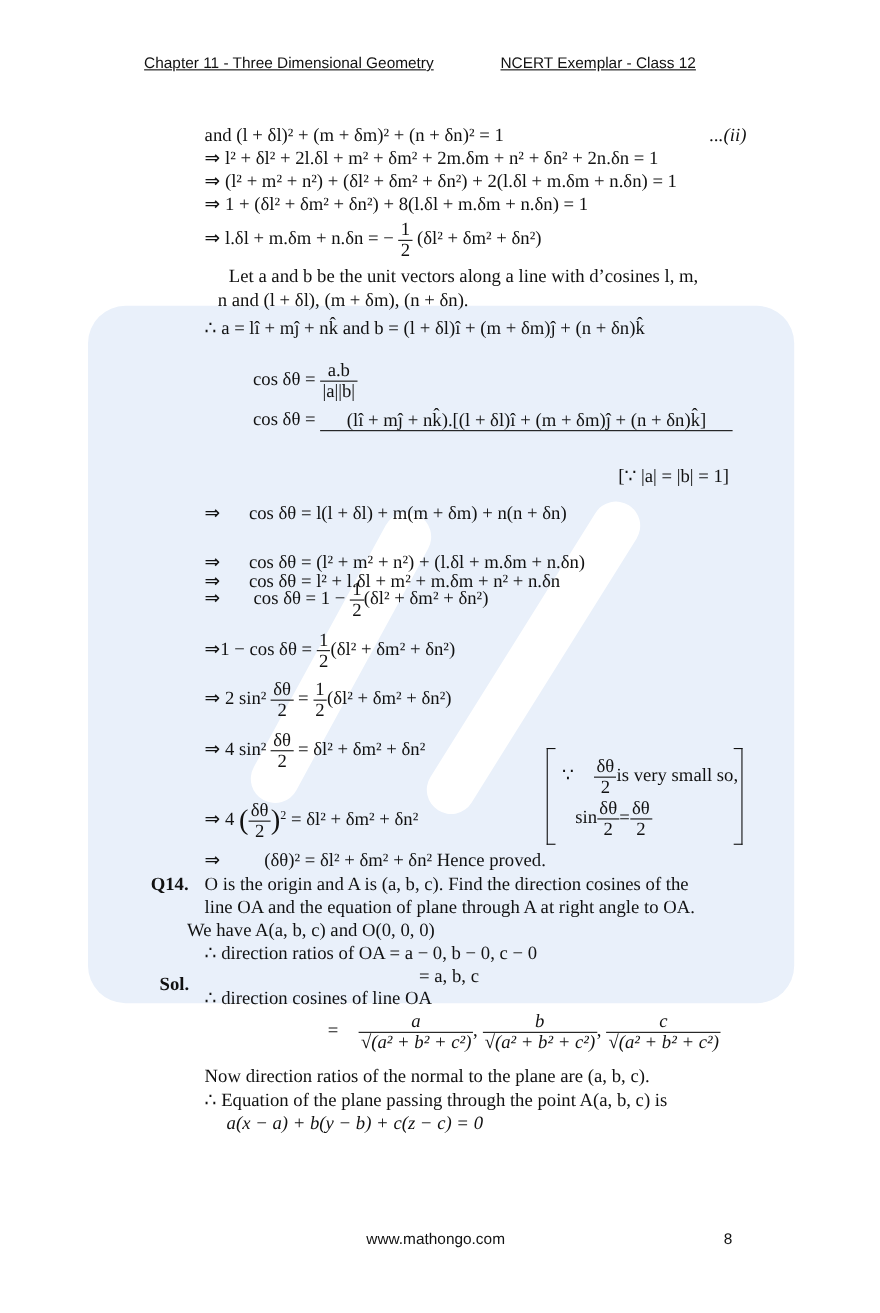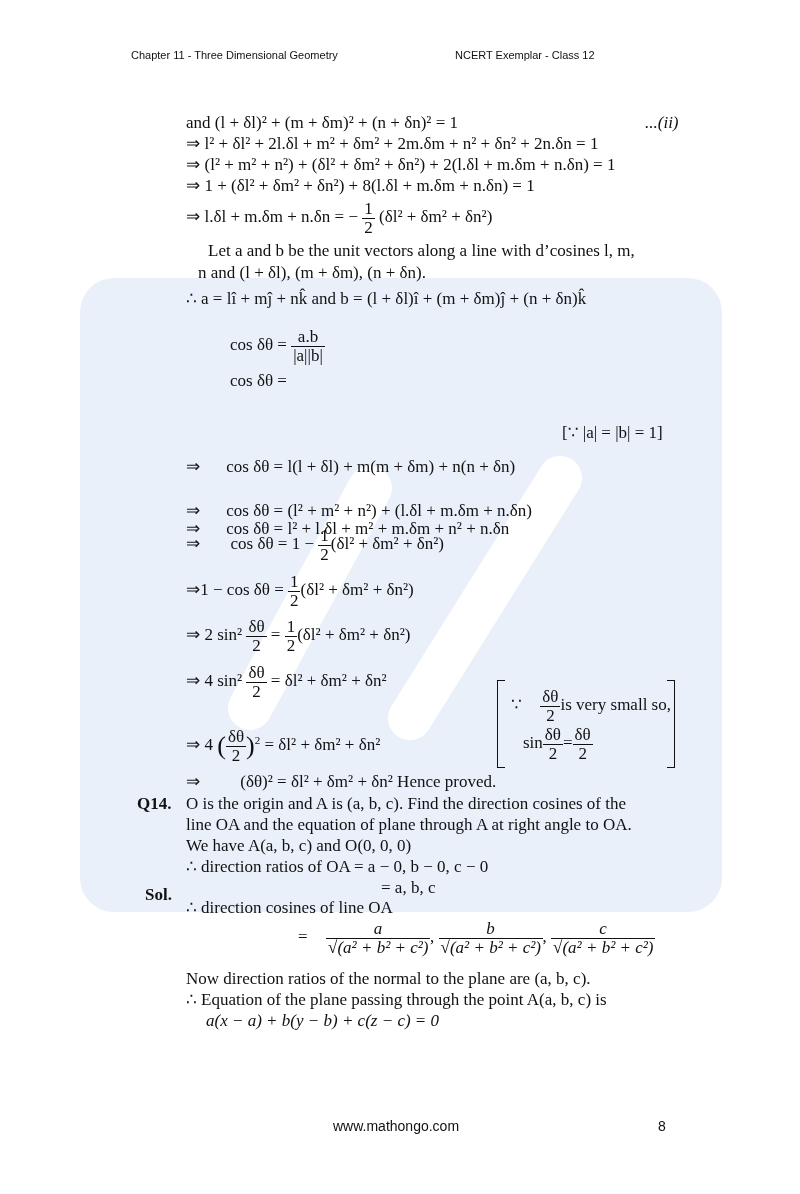--- a/index.html
+++ b/index.html
@@ -1,17 +1,17 @@
 <!DOCTYPE html>
 <html><head>
 <meta charset="utf-8">
 <style>
   html, body { margin: 0; padding: 0; background: #ffffff; }
   body { width: 800px; height: 1194px; position: relative; overflow: hidden; }
-  .hdr { position: absolute; top: 49px; font-family: "Liberation Sans", sans-serif; font-size: 11px; color: #111; }
+  .hdr { position: absolute; top: 49px; font-family: "Liberation Sans", sans-serif; font-size: 14px; color: #111; text-decoration: underline; }
   .hdr-left { left: 131px; }
   .hdr-right { left: 455px; }
   .wm { position: absolute; left: 80px; top: 278px; width: 642px; height: 634px; background: #e9f0fa; border-radius: 34px; z-index: 0; }
   .wm svg { position: absolute; left: 0; top: 0; }
   .content { position: absolute; left: 0; top: 0; width: 800px; z-index: 1; font-family: "Liberation Serif", serif; font-size: 17px; color: #111; line-height: 1.1; }
   .line { position: absolute; white-space: nowrap; }
   .it { font-style: italic; }
   sup { font-size: 11px; vertical-align: 6px; line-height: 0; }
   .frac { display: inline-block; vertical-align: middle; text-align: center; line-height: 1.05; }
   .frac .num { display: block; border-bottom: 1px solid #111; padding: 0 2px; }
@@ -48,21 +48,21 @@
   <div class="line" style="left:186px; top:242px;margin-left:22px;">Let a and b be the unit vectors along a line with d’cosines l, m,</div>
   <div class="line" style="left:198px; top:264px;">n and (l + δl), (m + δm), (n + δn).</div>
   <div class="line" style="left:186px; top:290px;">∴ a = lî + mĵ + nk̂ and b = (l + δl)î + (m + δm)ĵ + (n + δn)k̂</div>
 
   <div class="line" style="left:230px; top:328px;">
     <span>cos δθ =</span>
     <span class="frac"><span class="num">a.b</span><span class="den">|a||b|</span></span>
   </div>
   <div class="line" style="left:230px; top:372px;">
     <span>cos δθ =</span>
-    <span class="frac" style="width:375px;"></span>
+    <span class="frac" style="width:375px;"><span class="num">(lî + mĵ + nk̂).[(l + δl)î + (m + δm)ĵ + (n + δn)k̂]</span></span>
   </div>
   <div class="line" style="left:562px; top:424px;">[∵ |a| = |b| = 1]</div>
 
   <div class="line" style="left:186px; top:458px;"><span>⇒</span><span style="display:inline-block;width:26px;"></span><span>cos δθ = l(l + δl) + m(m + δm) + n(n + δn)</span></div>
   <div class="line" style="left:186px; top:480px;margin-top:40px;"><span>⇒</span><span style="display:inline-block;width:26px;"></span><span>cos δθ = l² + l.δl + m² + m.δm + n² + n.δn</span></div>
   <div class="line" style="left:186px; top:502px;"><span>⇒</span><span style="display:inline-block;width:26px;"></span><span>cos δθ = (l² + m² + n²) + (l.δl + m.δm + n.δn)</span></div>
   <div class="line" style="left:186px; top:527px;">
     <span>⇒</span><span style="display:inline-block;width:26px;"></span>
     <span>cos δθ = 1 −</span>
     <span class="frac"><span class="num">1</span><span class="den">2</span></span><span>(δl² + δm² + δn²)</span>
@@ -103,21 +103,21 @@
 
   <div class="line" style="left:186px; top:773px;">
     <span>⇒</span><span style="display:inline-block;width:40px;"></span><span>(δθ)² = δl² + δm² + δn² Hence proved.</span>
   </div>
 
   <div class="line bold" style="left:137px; top:795px;">Q14.</div>
   <div class="line" style="left:186px; top:795px;">O is the origin and A is (a, b, c). Find the direction cosines of the</div>
   <div class="line" style="left:186px; top:816px;">line OA and the equation of plane through A at right angle to OA.</div>
 
   <div class="line bold" style="left:145px; top:886px;">Sol.</div>
-  <div class="line" style="left:186px; top:837px;">We have A(a, b, c) and O(0, 0, 0)</div>
+  <div class="line" style="left:170px; top:837px;">We have A(a, b, c) and O(0, 0, 0)</div>
   <div class="line" style="left:186px; top:858px;">∴ direction ratios of OA = a − 0, b − 0, c − 0</div>
   <div class="line" style="left:381px; top:879px;">= a, b, c</div>
   <div class="line" style="left:186px; top:899px;">∴ direction cosines of line OA</div>
 
   <div class="line" style="left:298px; top:920px;">
     <span>=</span>
     <span style="display:inline-block;width:10px;"></span>
     <span class="frac it" style="width:104px;"><span class="num">a</span><span class="den">√(a² + b² + c²)</span></span><span>,</span>
     <span class="frac it" style="width:104px;"><span class="num">b</span><span class="den">√(a² + b² + c²)</span></span><span>,</span>
     <span class="frac it" style="width:104px;"><span class="num">c</span><span class="den">√(a² + b² + c²)</span></span>

